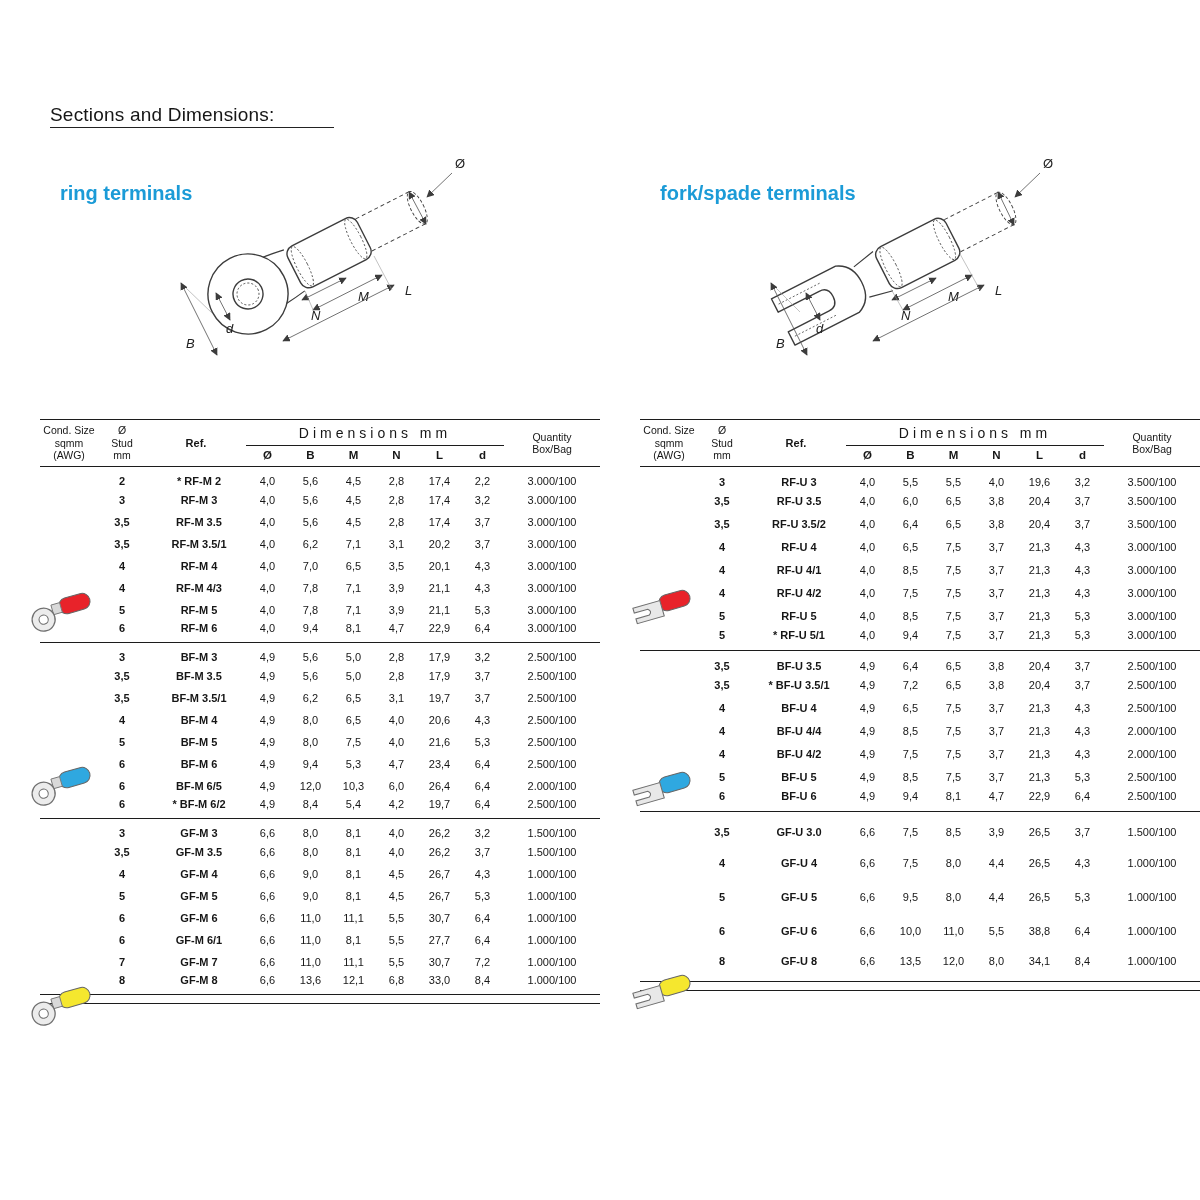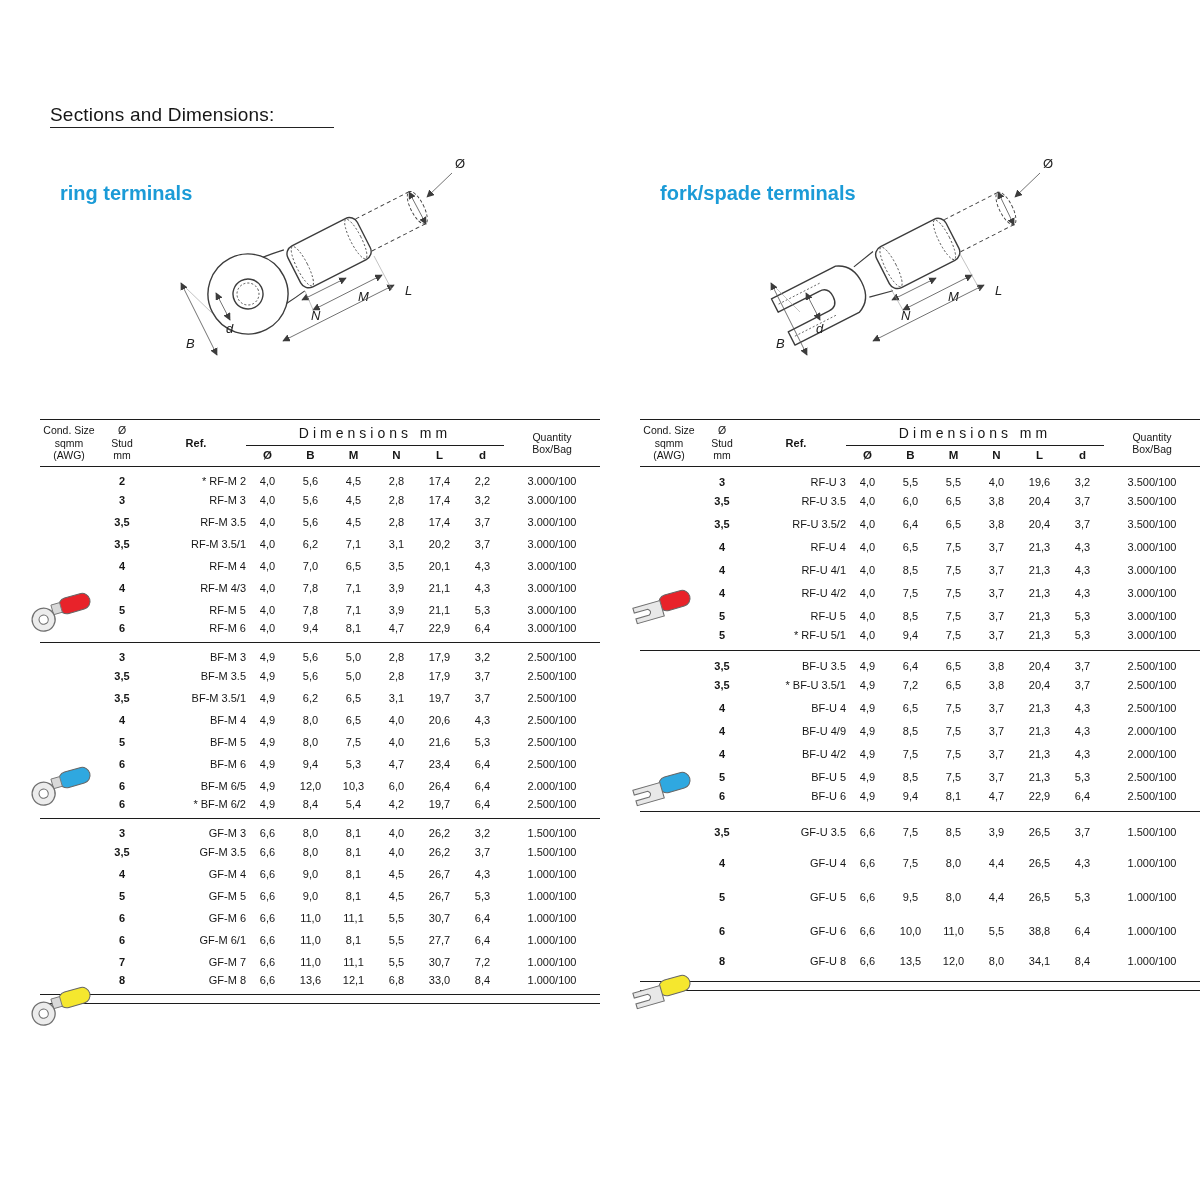--- a/index.html
+++ b/index.html
@@ -31,21 +31,21 @@
   table.spec { border-collapse: collapse; width: 560px; table-layout: fixed; border-top: 1.4px solid #1c1c1c; border-bottom: 1px solid #1c1c1c; }
   th { padding: 2px 0; font-size: 10.5px; font-weight: 400; line-height: 1.18; text-align: center; vertical-align: middle; }
   th .hl { display: block; }
   th.h-ref { font-weight: 700; font-size: 11px; }
   th.h-dims { font-size: 14px; letter-spacing: 4px; border-bottom: 1px solid #1c1c1c; padding: 5px 0 3px 0; }
   th[rowspan], tr.sub-row th { border-bottom: 1.3px solid #1c1c1c; }
   tr.sub-row th { font-weight: 700; font-size: 11.5px; padding: 3px 0 4px 0; }
 
   td { font-size: 11px; text-align: center; height: 22px; padding: 0; white-space: nowrap; }
   td.c-stud { font-weight: 700; }
-  td.c-ref  { font-weight: 400; text-align: right; padding-left: 15px; text-indent: -9px; }
+  td.c-ref  { font-weight: 700; text-align: center; padding-left: 15px; text-indent: -9px; }
   tbody.group + tbody.group { border-top: 1px solid #1c1c1c; }
   tbody.group tr:first-child td { padding-top: 7px; }
   tbody.group tr:last-child td  { padding-bottom: 7px; }
   #table-right tbody.group td { height: 23px; }
   #table-right tbody.group:nth-of-type(3) td { height: 34px; }
 
   .end-rule { border-top: 1.6px solid #1c1c1c; margin-top: 8px; }
 
   .prod-icon { position: absolute; }
 
@@ -691,21 +691,21 @@
             <td class="c-dim">6,5</td>
             <td class="c-dim">7,5</td>
             <td class="c-dim">3,7</td>
             <td class="c-dim">21,3</td>
             <td class="c-dim">4,3</td>
             <td class="c-qty">2.500/100</td>
           </tr>
           <tr>
             <td class="c-cond"></td>
             <td class="c-stud">4</td>
-            <td class="c-ref">BF-U 4/9</td>
+            <td class="c-ref">BF-U 4/4</td>
             <td class="c-dim">4,9</td>
             <td class="c-dim">8,5</td>
             <td class="c-dim">7,5</td>
             <td class="c-dim">3,7</td>
             <td class="c-dim">21,3</td>
             <td class="c-dim">4,3</td>
             <td class="c-qty">2.000/100</td>
           </tr>
           <tr>
             <td class="c-cond"></td>
@@ -741,21 +741,21 @@
             <td class="c-dim">4,7</td>
             <td class="c-dim">22,9</td>
             <td class="c-dim">6,4</td>
             <td class="c-qty">2.500/100</td>
           </tr>
         </tbody>
         <tbody class="group">
           <tr>
             <td class="c-cond"></td>
             <td class="c-stud">3,5</td>
-            <td class="c-ref">GF-U 3.5</td>
+            <td class="c-ref">GF-U 3.0</td>
             <td class="c-dim">6,6</td>
             <td class="c-dim">7,5</td>
             <td class="c-dim">8,5</td>
             <td class="c-dim">3,9</td>
             <td class="c-dim">26,5</td>
             <td class="c-dim">3,7</td>
             <td class="c-qty">1.500/100</td>
           </tr>
           <tr>
             <td class="c-cond"></td>

